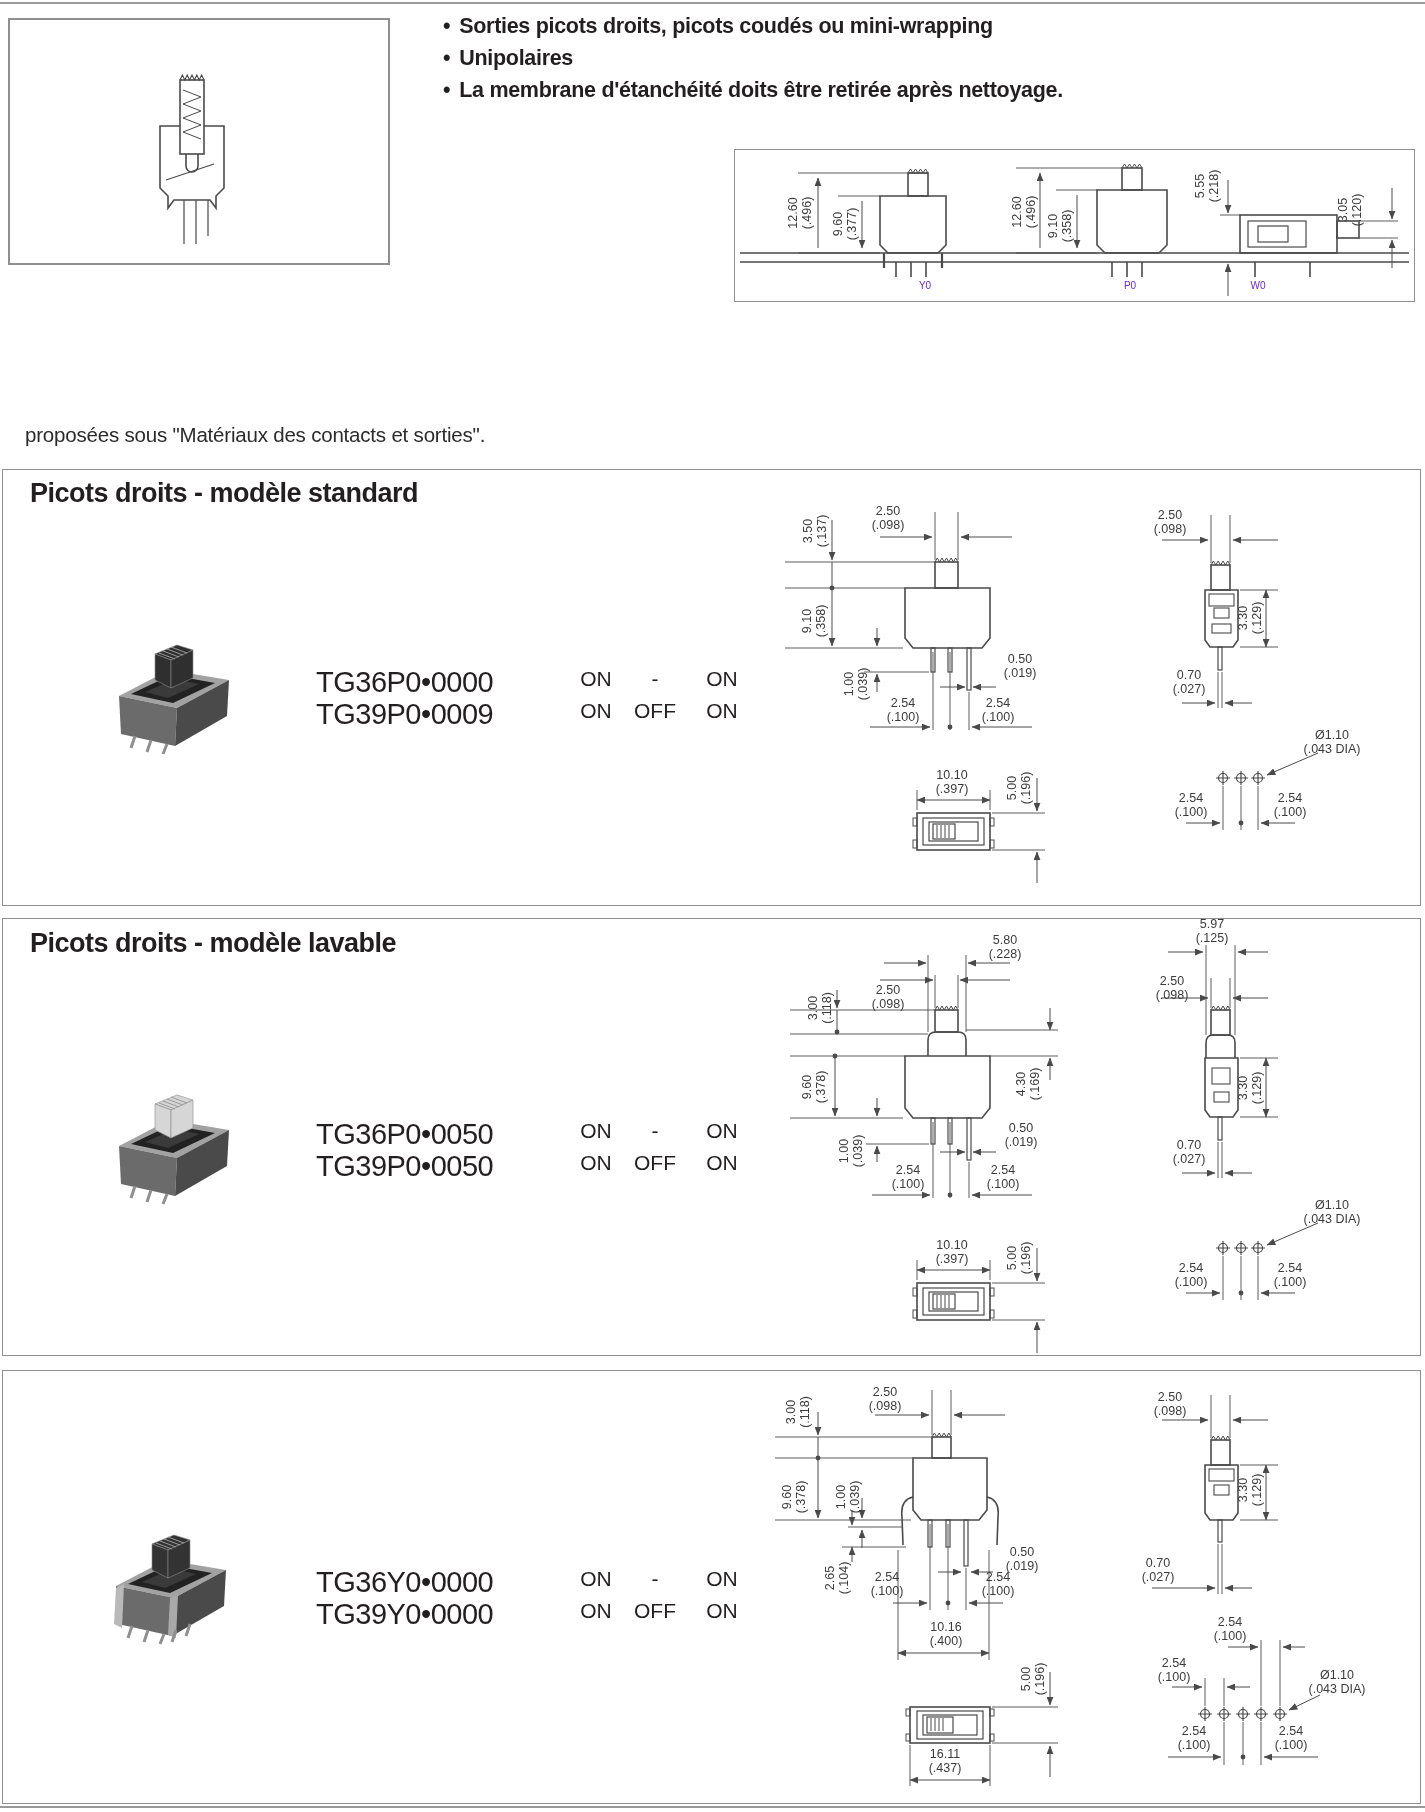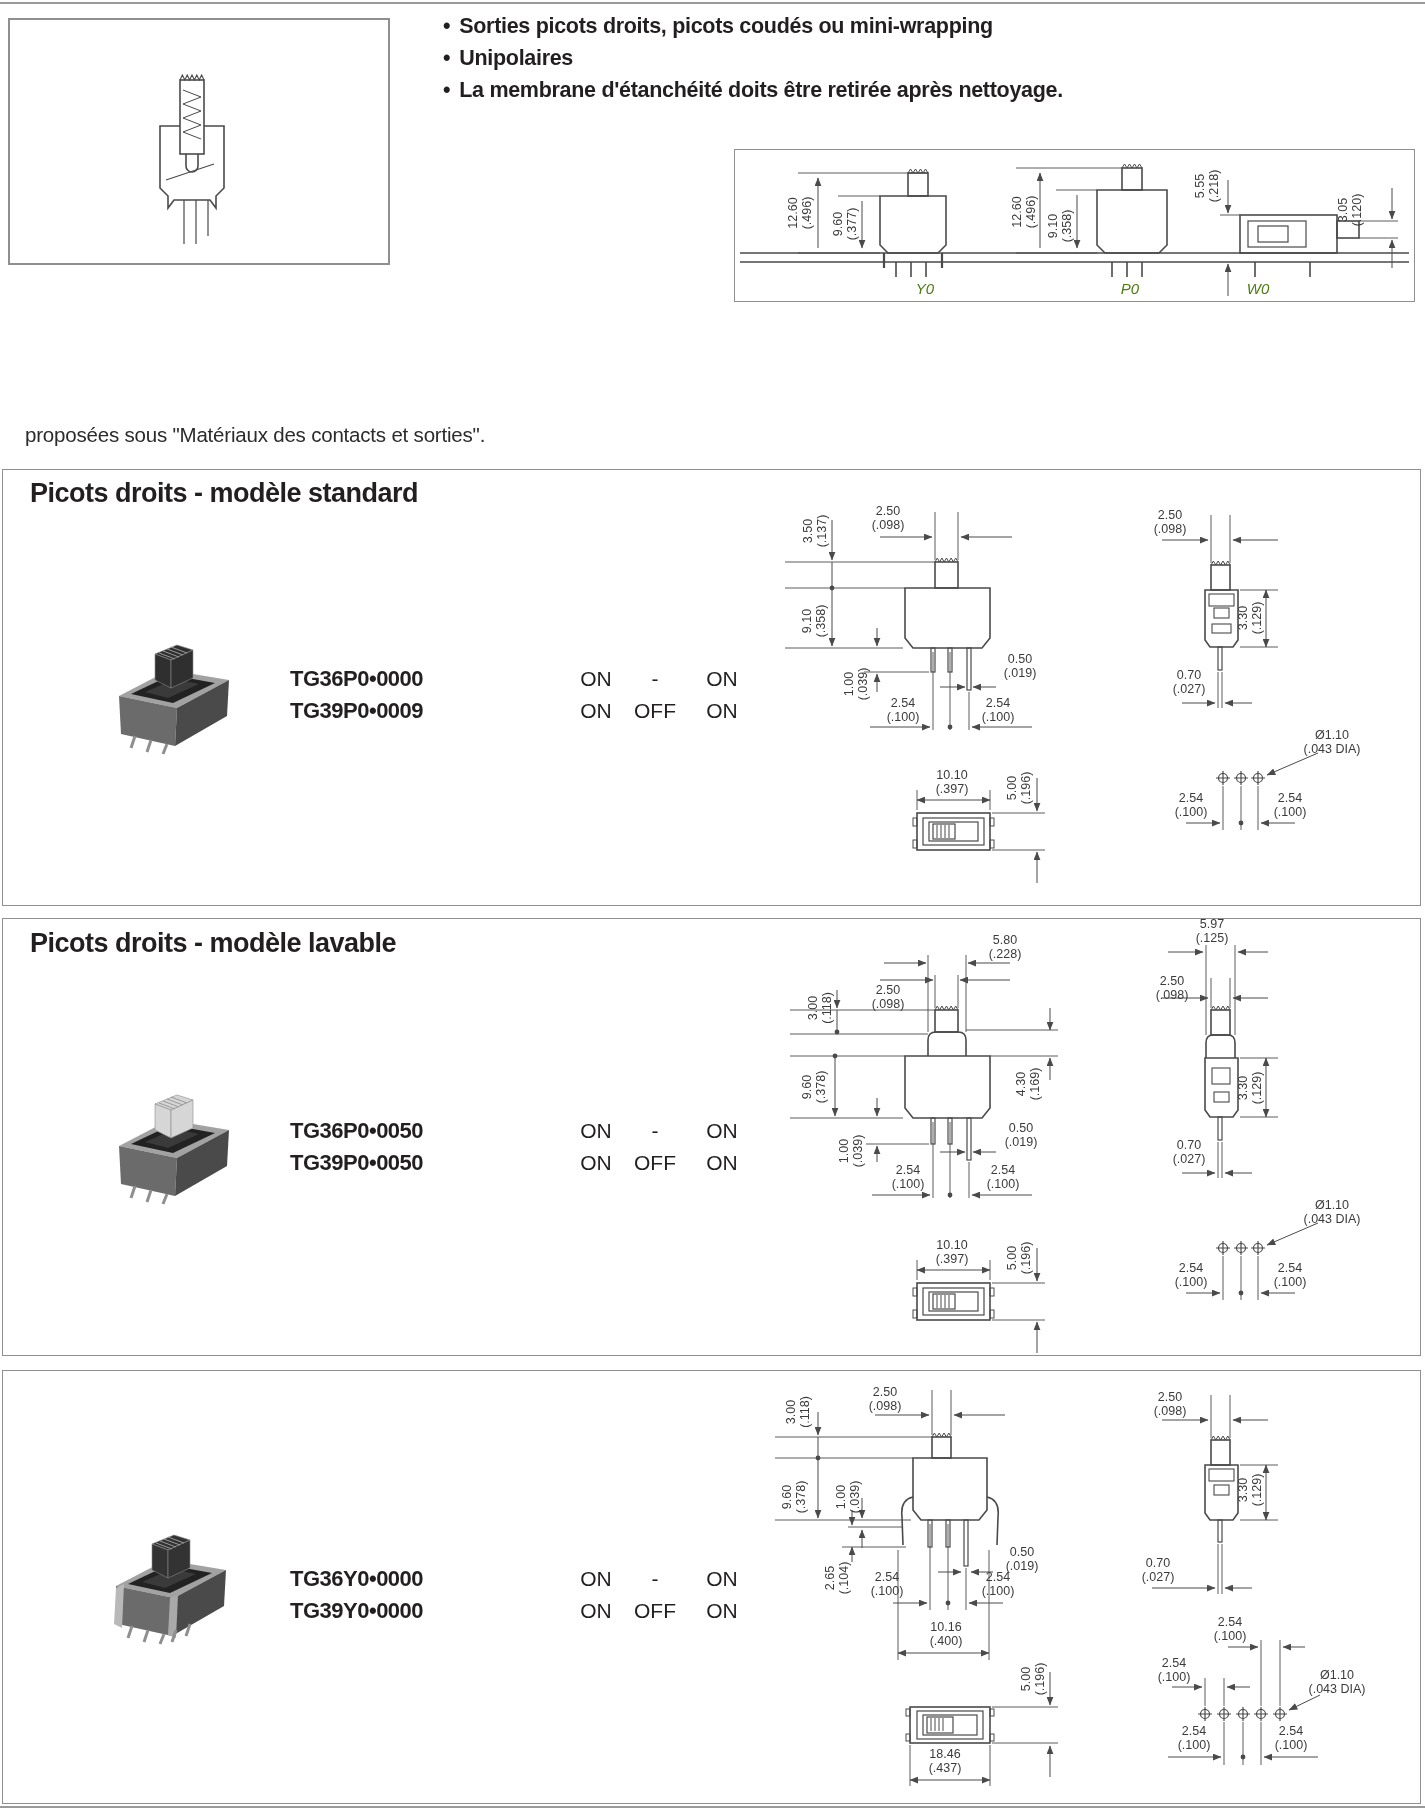--- a/index.html
+++ b/index.html
@@ -7,27 +7,27 @@
         font-family:"Liberation Sans",sans-serif;color:#231f20;}
   #art{position:absolute;left:0;top:0;}
   .rule{position:absolute;left:0;width:1425px;height:0;border-top:2px solid #9a9a9a;}
   .framebox{position:absolute;border:2px solid #8f8f8f;box-sizing:border-box;background:transparent;}
   .secbox{position:absolute;left:2px;width:1419px;border:1.5px solid #8f8f8f;box-sizing:border-box;}
   .sectitle{position:absolute;left:30px;font-size:27px;font-weight:bold;letter-spacing:-0.5px;}
   .bullets{position:absolute;left:443px;top:14px;}
   .brow{display:flex;align-items:baseline;margin-bottom:7px;font-size:21.5px;font-weight:bold;letter-spacing:-0.3px;}
   .bchar{margin-right:9px;}
   .intro{position:absolute;left:25px;font-size:20.5px;letter-spacing:-0.2px;color:#2b2b2b;}
-  .pref{position:absolute;left:290px;font-size:22px;font-weight:bold;letter-spacing:-0.5px;white-space:nowrap;}
+  .pref{position:absolute;left:316px;font-size:29px;font-weight:normal;letter-spacing:-0.5px;white-space:nowrap;}
   .ppos{position:absolute;font-size:21px;transform:translateX(-50%);white-space:nowrap;}
   .dim{position:absolute;font-size:12.5px;line-height:1.12;color:#3b3b3b;text-align:center;
        transform:translate(-50%,-50%);white-space:nowrap;}
   .dim.v{transform:translate(-50%,-50%) rotate(-90deg);}
   .dim span{display:block;}
-  .vlabel{position:absolute;font-size:15px;transform:translateX(-50%);color:#4d7c0f;font-style:italic;}
+  .vlabel{position:absolute;font-size:10px;transform:translateX(-50%);color:#6d28d9;}
 </style>
 </head>
 <body>
 
 <div id="page">
 
 <svg id="art" width="1425" height="1812" viewBox="0 0 1425 1812">
   <defs>
     <marker id="a" viewBox="0 0 10 8" refX="9.5" refY="4" markerWidth="9" markerHeight="7" orient="auto-start-reverse">
       <path d="M0,0 L10,4 L0,8 Z" fill="#4a4a4a"></path>
@@ -593,21 +593,21 @@
     </div>
 <div class="dim" style="left:946px;top:1634px">
       <span>10.16</span>
       <span>(.400)</span>
     </div>
 <div class="dim v" style="left:1033px;top:1679px">
       <span>5.00</span>
       <span>(.196)</span>
     </div>
 <div class="dim" style="left:945px;top:1761px">
-      <span>18.46</span>
+      <span>16.11</span>
       <span>(.437)</span>
     </div>
 <div class="dim" style="left:1170px;top:1404px">
       <span>2.50</span>
       <span>(.098)</span>
     </div>
 <div class="dim v" style="left:1250px;top:1490px">
       <span>3.30</span>
       <span>(.129)</span>
     </div>

